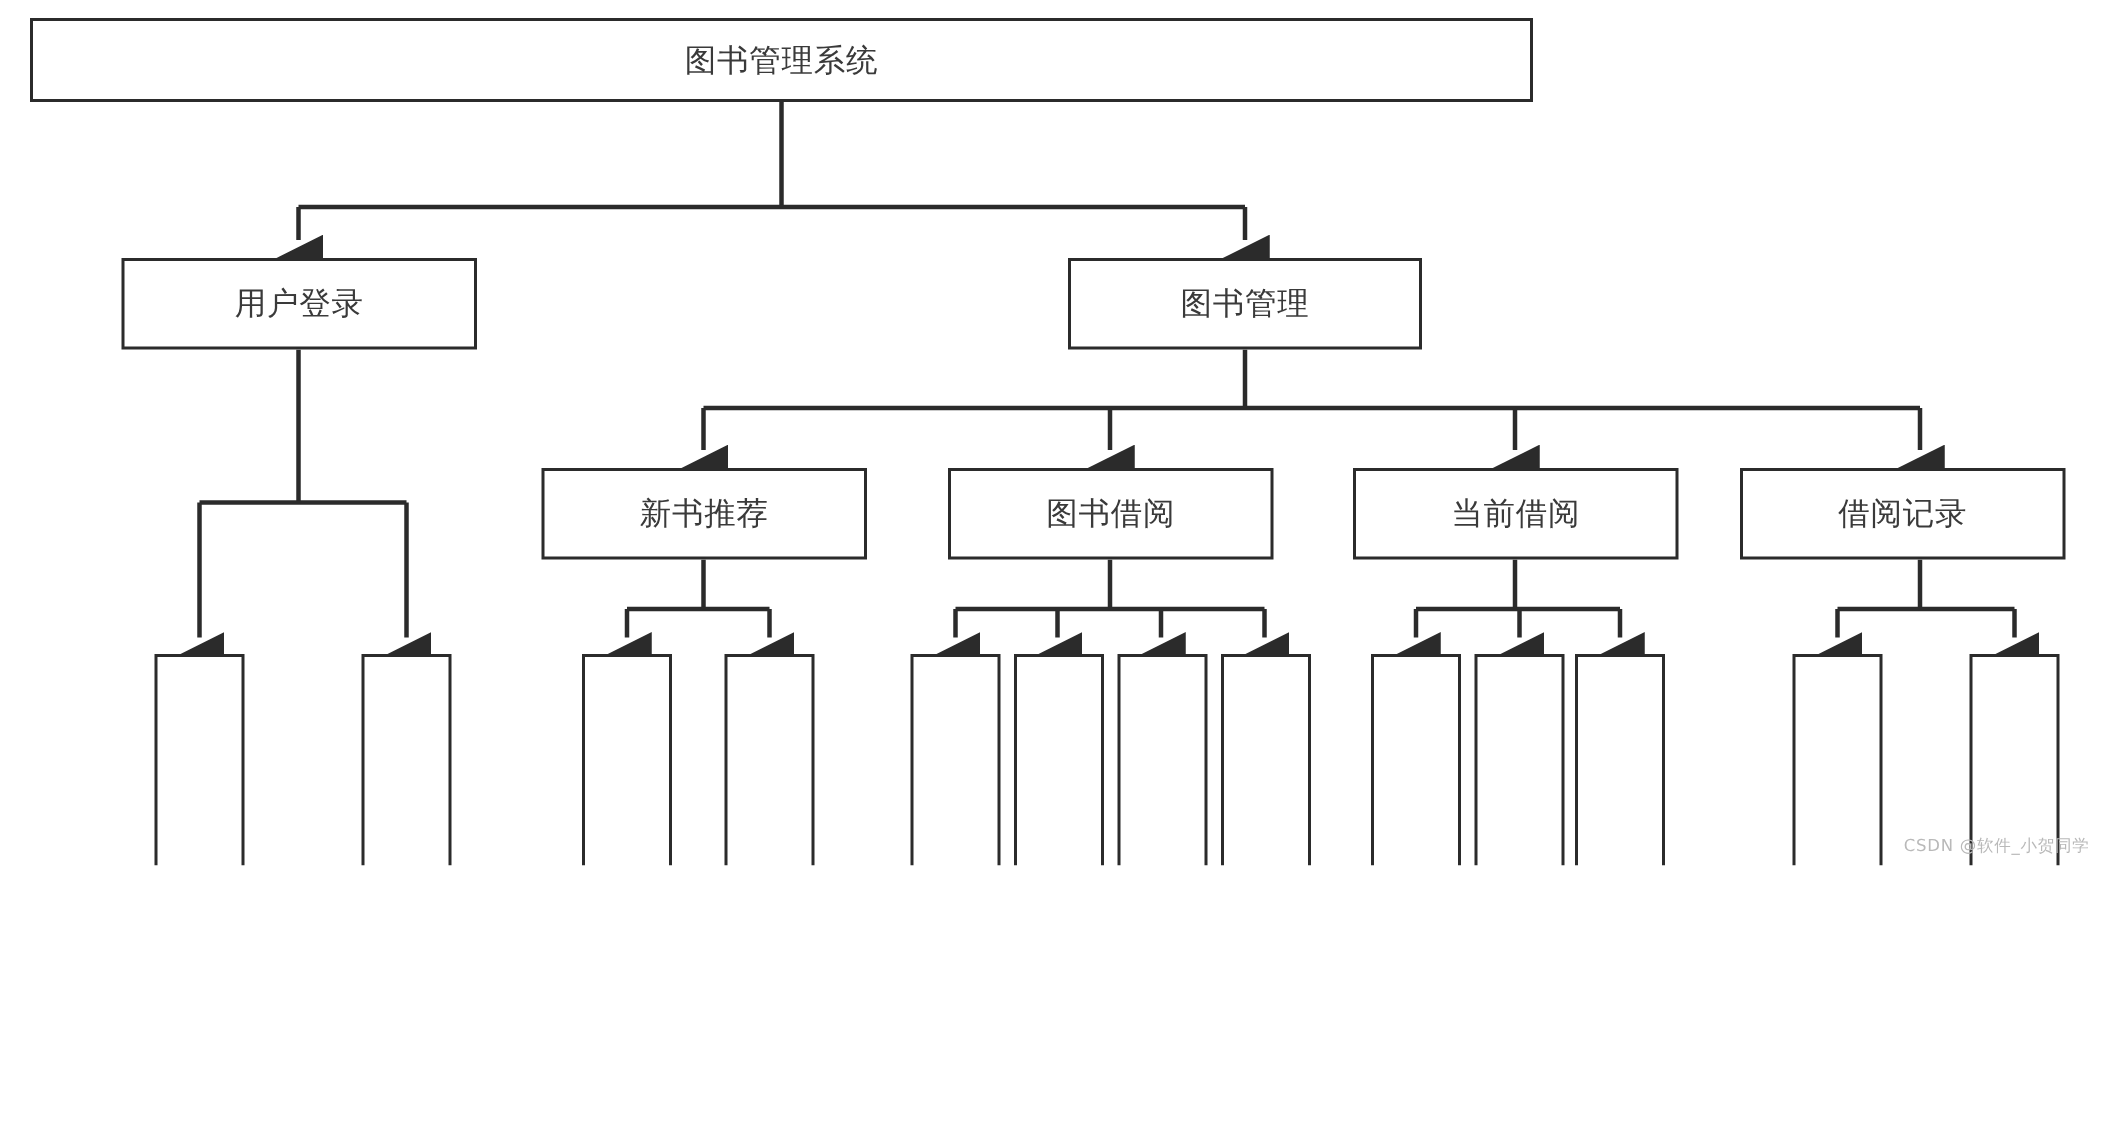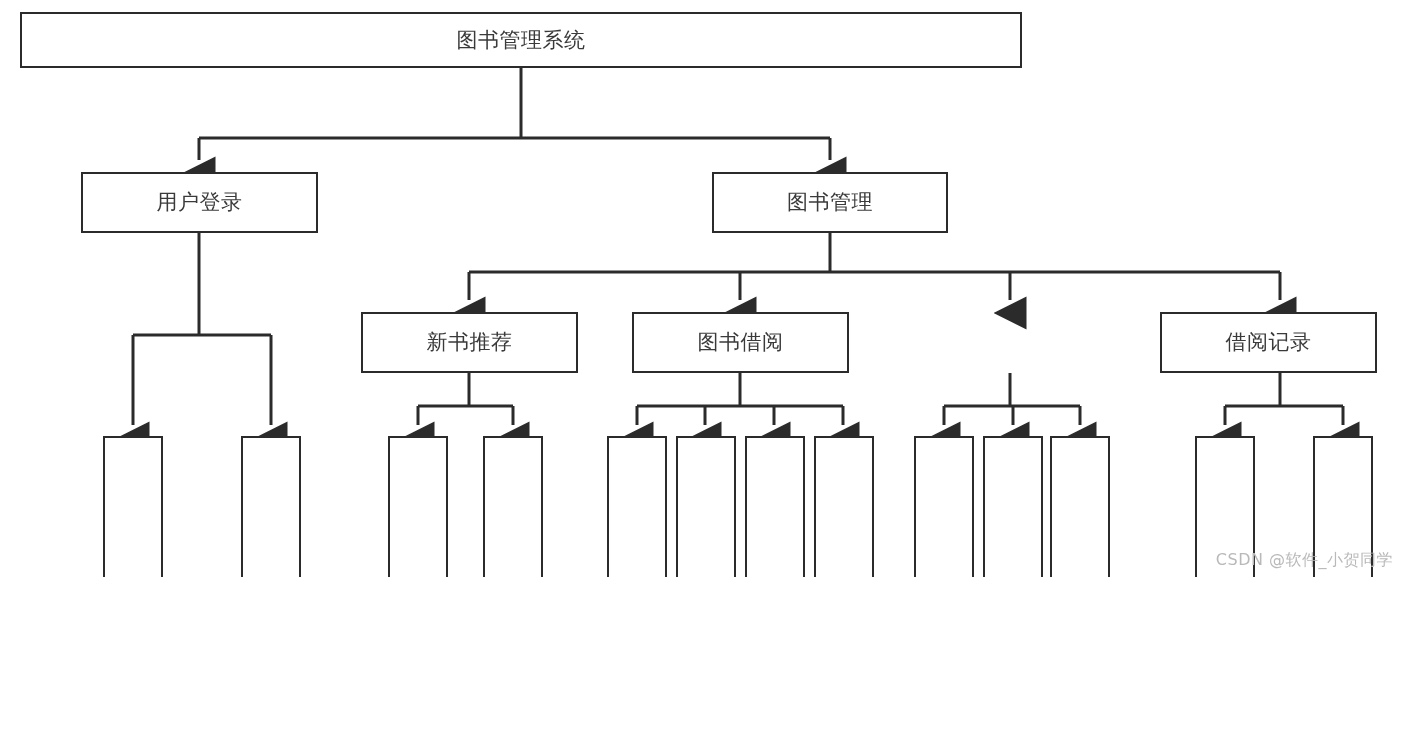--- a/index.html
+++ b/index.html
@@ -57,21 +57,21 @@
     display: block;
     white-space: nowrap;
   }
   .node-label {
     display: block;
   }
   #watermark {
     position: absolute;
     right: 12px;
     bottom: 6px;
-    font-size: 16px;
+    font-size: 11px;
     color: #b9b9b9;
     letter-spacing: 0.5px;
     white-space: nowrap;
     user-select: none;
   }
 </style>
 </head>
 <body>
 
 <div id="diagram-root">
@@ -136,20 +136,23 @@
   <div class="node horizontal" style="left:712px; top:172px; width:236px; height:61px;">
     <span class="node-label">图书管理</span>
   </div>
 
   <div class="node horizontal" style="left:361px; top:312px; width:217px; height:61px;">
     <span class="node-label">新书推荐</span>
   </div>
   <div class="node horizontal" style="left:632px; top:312px; width:217px; height:61px;font-family:Liberation Serif, serif;">
     <span class="node-label">图书借阅</span>
   </div>
+  <div class="node horizontal" style="left:902px; top:312px; width:217px; height:61px;">
+    <span class="node-label">当前借阅</span>
+  </div>
   <div class="node horizontal" style="left:1160px; top:312px; width:217px; height:61px;">
     <span class="node-label">借阅记录</span>
   </div>
 
   <div class="node vertical" style="left:103px; top:436px; width:60px; height:299px;">
     <span class="node-label">用户登录</span>
   </div>
   <div class="node vertical" style="left:241px; top:436px; width:60px; height:299px;">
     <span class="node-label">注销登录</span>
   </div>

